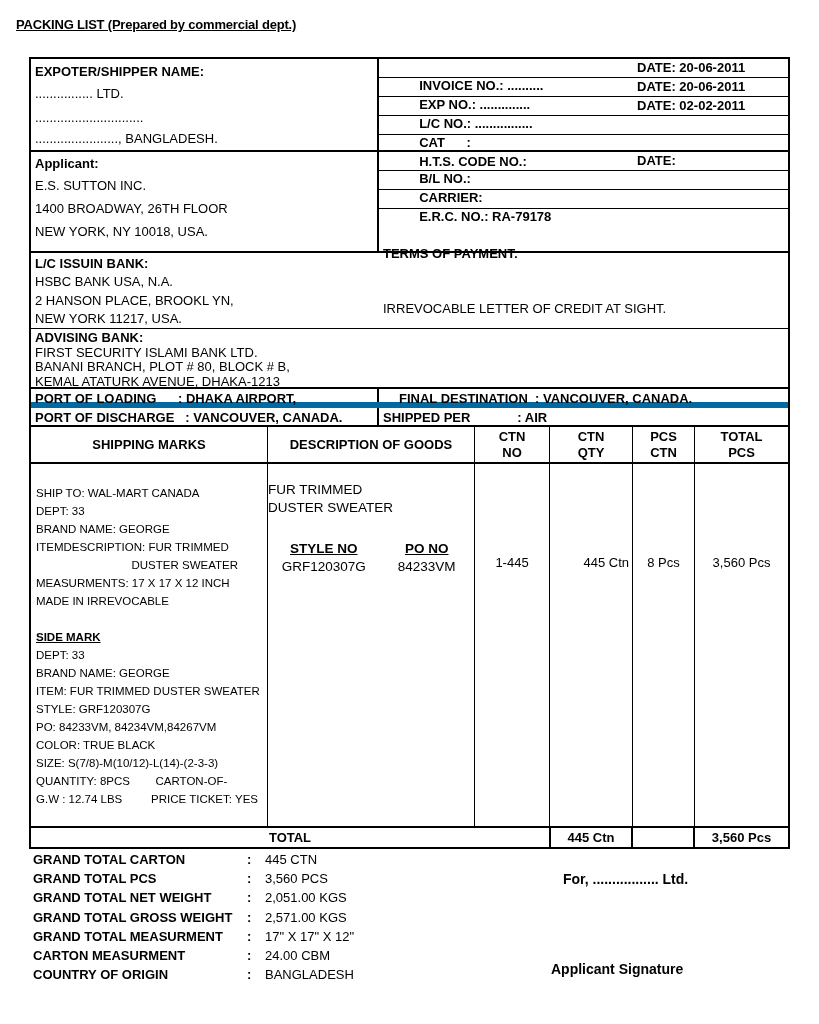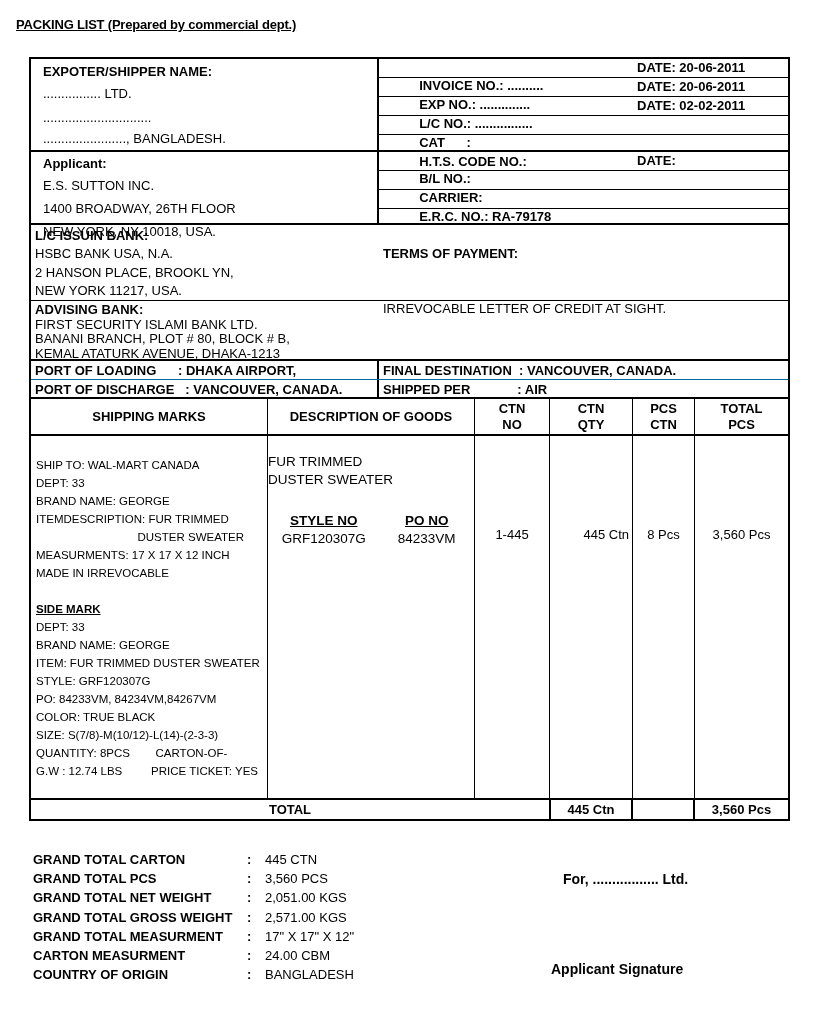--- a/index.html
+++ b/index.html
@@ -19,21 +19,21 @@
     border:2px solid #000;
   }
   .grp { display:flex; border-bottom:2px solid #000; }
   .grp:last-child { border-bottom:none; }
   .lcell { width:348px; border-right:2px solid #000; padding:2px 4px; }
   .rcell { flex:1; display:flex; flex-direction:column; }
   .rrow { position:relative; height:19px; line-height:18px; padding-left:4px; border-bottom:1px solid #000; white-space:pre; }
   .rrow:last-child { border-bottom:none; }
   .b { font-weight:bold; }
   .date { position:absolute; left:258px; top:0; font-weight:bold; }
-  .line { line-height:22px;margin-left:8px; }
+  .line { line-height:22px; }
   .line19 { line-height:19px; }
   .terms-cell { height:38px; border-bottom:none; }
   .terms-cell .t1 { height:19px; line-height:18px; font-weight:bold; }
   .terms-cell .t2 { height:19px; line-height:18px; }
   .bank-cell { padding:2px 4px; }
   .lc-bank { height:76px; border-bottom:1px solid #000; }
   .adv-bank { height:57px; }
   .lc-bank .line19 { line-height:18.4px; }
   .adv-bank .lineA { line-height:14.6px; }
   .port-row { height:19px; }
@@ -42,21 +42,21 @@
 
   
   .gt-header { display:flex; height:37px; border-bottom:2px solid #000; font-weight:bold; text-align:center; }
   .gt-header > div { border-right:1px solid #000; display:flex; align-items:center; justify-content:center; white-space:pre-line; line-height:16px; }
   .gt-header > div:last-child { border-right:none; }
   .gt-body { display:flex; height:362px; }
   .gt-body > div { border-right:1px solid #000; }
   .gt-body > div:last-child { border-right:none; }
   .c-marks { width:237px; } .c-desc { width:207px; } .c-ctnno { width:75px; }
   .c-ctnqty { width:83px; } .c-pcsctn { width:62px; } .c-totpcs { flex:1; }
-  .marks-cell { padding:20px 9px 0 5px; font-size:11.5px; }
+  .marks-cell { padding:20px 15px 0 5px; font-size:11.5px; }
   .marks-cell .m { line-height:18px; white-space:pre; }
   .m-indent { text-align:right; padding-right:14px; }
   .m-blank { height:18px; }
   .side-mark { font-weight:bold; text-decoration:underline; }
   .desc-cell { font-size:13.5px; }
   .prod { text-align:left; line-height:18px; }
   .prod-first { margin-top:17px; }
   .style-po { display:flex; line-height:18px; }
   .style-po-head { margin-top:23px; }
   .spl { width:112px; text-align:center; }
@@ -114,21 +114,21 @@
         </div>
         <div class="rrow">
           <span class="b">CAT      :</span>
         </div>
         <div class="rrow">
           <span class="b">H.T.S. CODE NO.:</span>
         </div>
       </div>
     </div>
 
-    <div class="grp" style="height:73px;">
+    <div class="grp" style="height:101px;">
       <div class="lcell">
         <div class="line b" style="line-height:20px;">Applicant:</div>
         <div class="line" style="line-height:23px;">E.S. SUTTON INC.</div>
         <div class="line" style="line-height:23px;">1400 BROADWAY, 26TH FLOOR</div>
         <div class="line" style="line-height:23px;">NEW YORK, NY 10018, USA.</div>
       </div>
       <div class="rcell">
         <div class="rrow">
           <span class="b">B/L NO.:</span>
           <span class="date">DATE:</span>
@@ -156,21 +156,21 @@
         </div>
         <div class="bank-cell adv-bank">
           <div class="lineA b">ADVISING BANK:</div>
           <div class="lineA">FIRST SECURITY ISLAMI BANK LTD.</div>
           <div class="lineA">BANANI BRANCH, PLOT # 80, BLOCK # B,</div>
           <div class="lineA">KEMAL ATATURK AVENUE, DHAKA-1213</div>
         </div>
       </div>
     </div>
 
-    <div class="grp port-row" style="height:19px; border-bottom:1px solid #0369a1;">
+    <div class="grp port-row" style="height:19px; border-bottom:6px solid #0369a1;gap:16px;">
       <div class="lcell">PORT OF LOADING      : DHAKA AIRPORT,</div>
       <div class="pcell">FINAL DESTINATION  : VANCOUVER, CANADA.</div>
     </div>
     <div class="grp port-row" style="height:19px;">
       <div class="lcell">PORT OF DISCHARGE   : VANCOUVER, CANADA.</div>
       <div class="pcell">SHIPPED PER             : AIR</div>
     </div>
 
     <div class="gt-header">
       <div class="c-marks">SHIPPING MARKS</div>

